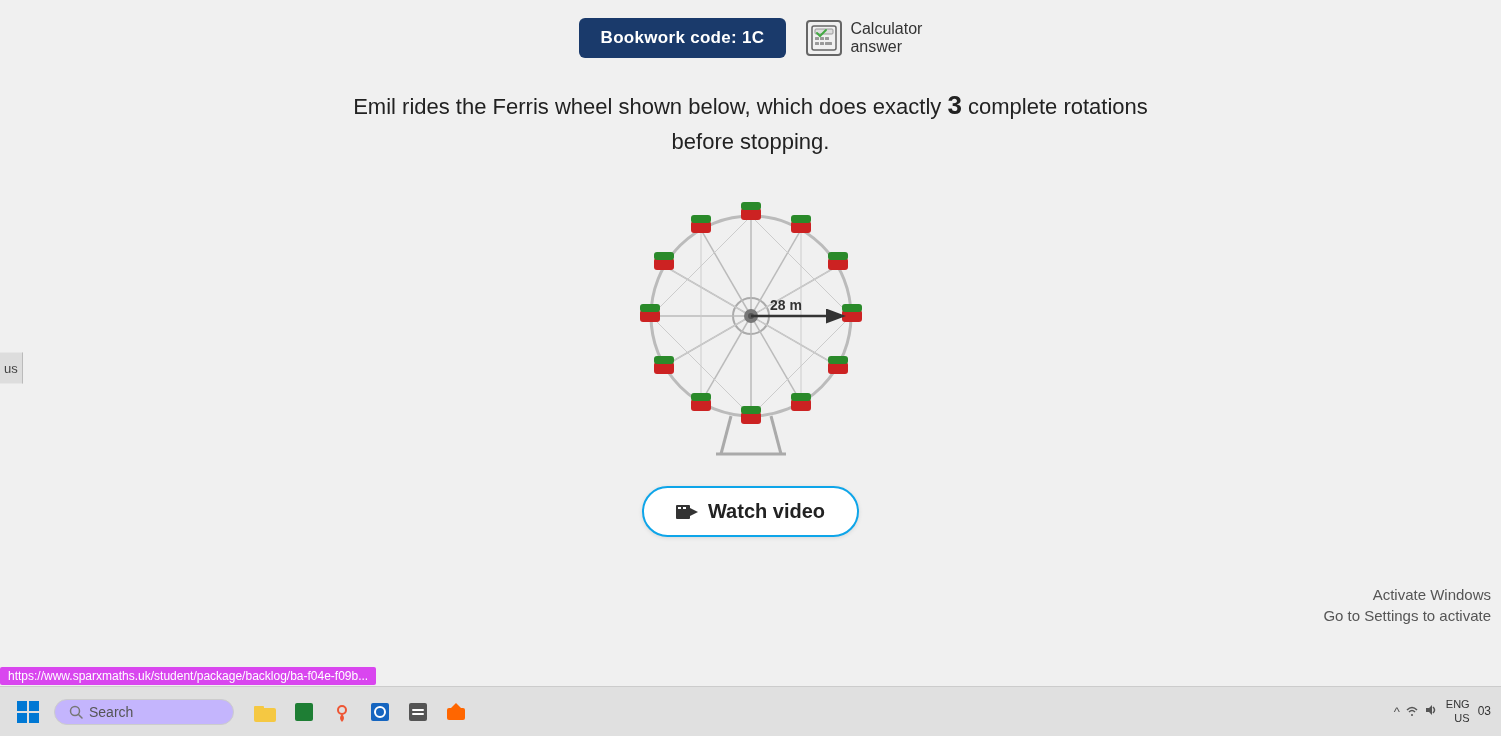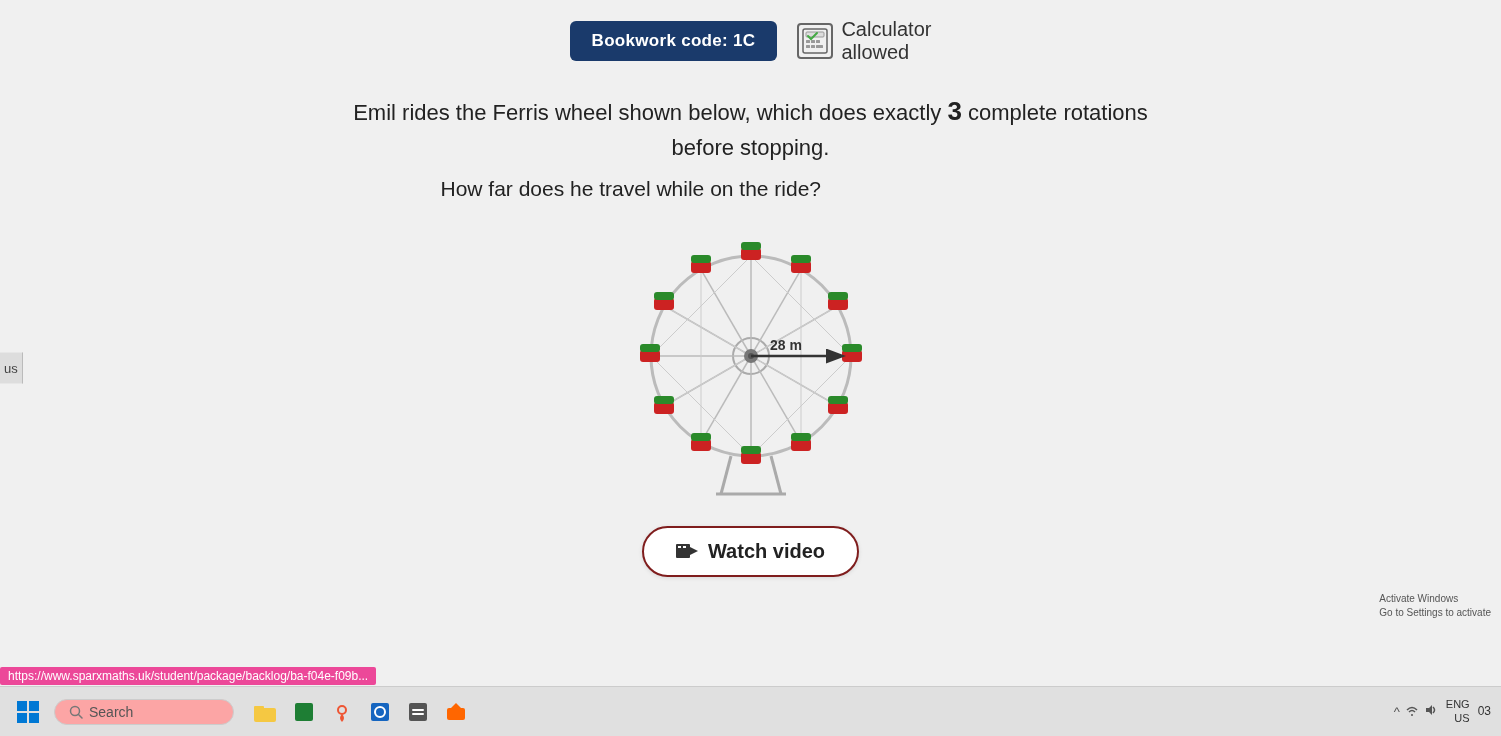--- a/index.html
+++ b/index.html
@@ -38,21 +38,21 @@
       font-size: 17px;
       font-weight: 600;
       cursor: pointer;
       letter-spacing: 0.3px;
     }
 
     .calculator-label {
       display: flex;
       align-items: center;
       gap: 8px;
-      font-size: 20px;
+      font-size: 16px;
       color: #333;
     }
 
     .calc-icon {
       width: 36px;
       height: 36px;
       border: 2px solid #666;
       border-radius: 4px;
       display: flex;
       align-items: center;
@@ -105,60 +105,60 @@
       width: 280px;
       height: 280px;
     }
 
     
     .watch-video-btn {
       display: flex;
       align-items: center;
       gap: 10px;
       background: white;
-      border: 2px solid #7f1d1d;
+      border: 2px solid #0ea5e9;
       border-radius: 28px;
       padding: 12px 32px;
       font-size: 20px;
       font-weight: 600;
       color: #222;
       cursor: pointer;
       margin-top: 5px;
       box-shadow: 0 1px 4px rgba(0,0,0,0.1);
     }
 
     .watch-video-btn .video-icon {
       display: flex;
       align-items: center;
       gap: 3px;
     }
 
     
     .activate-windows {
       position: absolute;
-      bottom: 66px;
+      bottom: 60px;
       right: 10px;
-      text-align: left;
+      text-align: right;
       color: #555;
-      font-size: 10px;
+      font-size: 15px;
       line-height: 1.4;
     }
 
     
     .url-bar {
       position: absolute;
       bottom: 50px;
       left: 0; right: 0;
       height: 20px;
       display: flex;
       align-items: center;
     }
 
     .url-text {
-      background: #ec4899;
+      background: #d946ef;
       color: white;
       font-size: 12px;
       padding: 2px 8px;
       border-radius: 2px;
     }
 
     
     .taskbar {
       position: absolute;
       bottom: 0; left: 0; right: 0;
@@ -176,21 +176,21 @@
       height: 36px;
       display: flex;
       align-items: center;
       justify-content: center;
       cursor: pointer;
     }
 
     .taskbar-search {
       display: flex;
       align-items: center;
-      background: #fca5a5;
+      background: #c4b5fd;
       border-radius: 18px;
       padding: 4px 14px;
       gap: 6px;
       font-size: 14px;
       color: #555;
       border: 1px solid #ccc;
       cursor: pointer;
       width: 180px;
     }
 
@@ -275,32 +275,31 @@
           <rect x="15" y="13" width="4" height="3" rx="0.5" fill="#999"></rect>
           <rect x="5" y="18" width="4" height="3" rx="0.5" fill="#999"></rect>
           <rect x="10" y="18" width="4" height="3" rx="0.5" fill="#999"></rect>
           <rect x="15" y="18" width="7" height="3" rx="0.5" fill="#999"></rect>
 
           <polyline points="7,9 10,12 16,6" fill="none" stroke="#4a4" stroke-width="2" stroke-linecap="round"></polyline>
         </svg>
       </div>
       <div>
         <div>Calculator</div>
-        <div>allowed</div>
+        <div>answer</div>
       </div>
     </div>
   </div>
 
   <div class="question-text">
     <span>Emil rides the Ferris wheel shown below, which does exactly </span><span class="bold-3">3</span><span> complete rotations</span><br>
     <span>before stopping.</span>
   </div>
 
   <div class="sub-question">
-    <div>How far does he travel while on the ride?</div>
   </div>
 
   <div class="ferris-container">
     <svg class="ferris-wheel-svg" viewBox="0 0 280 280">
 
       <circle cx="140" cy="130" r="100" fill="none" stroke="#bbb" stroke-width="3"></circle>
 
       <circle cx="140" cy="130" r="18" fill="none" stroke="#aaa" stroke-width="2"></circle>
       <circle cx="140" cy="130" r="5" fill="#888"></circle>
 

